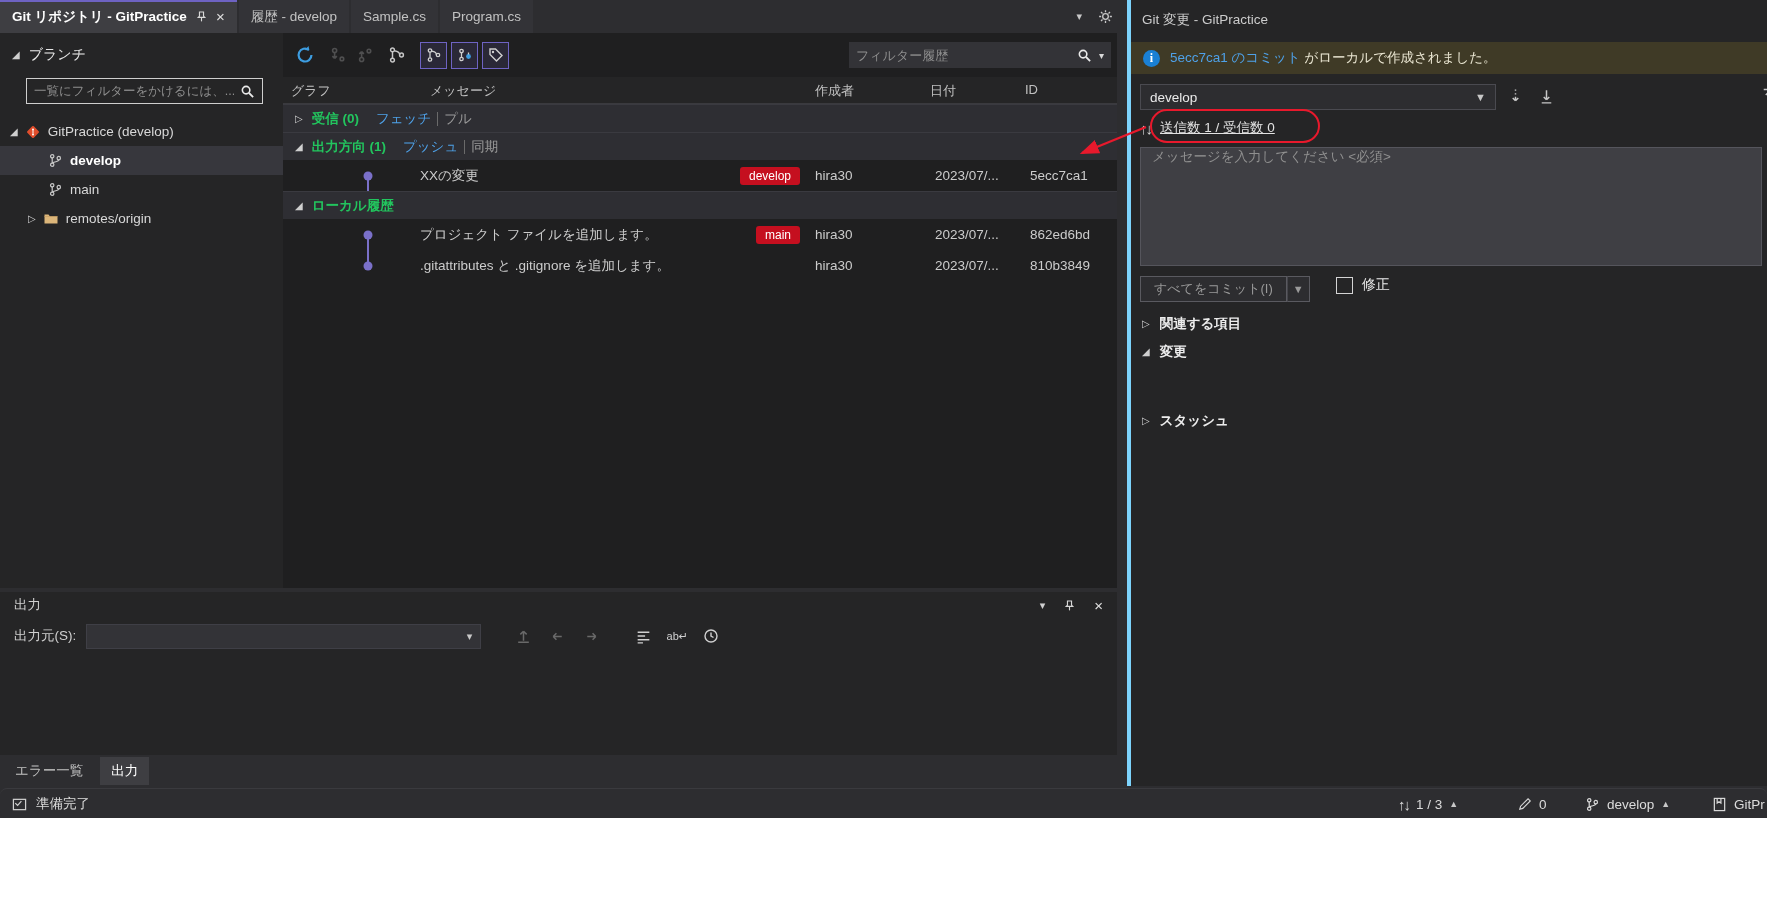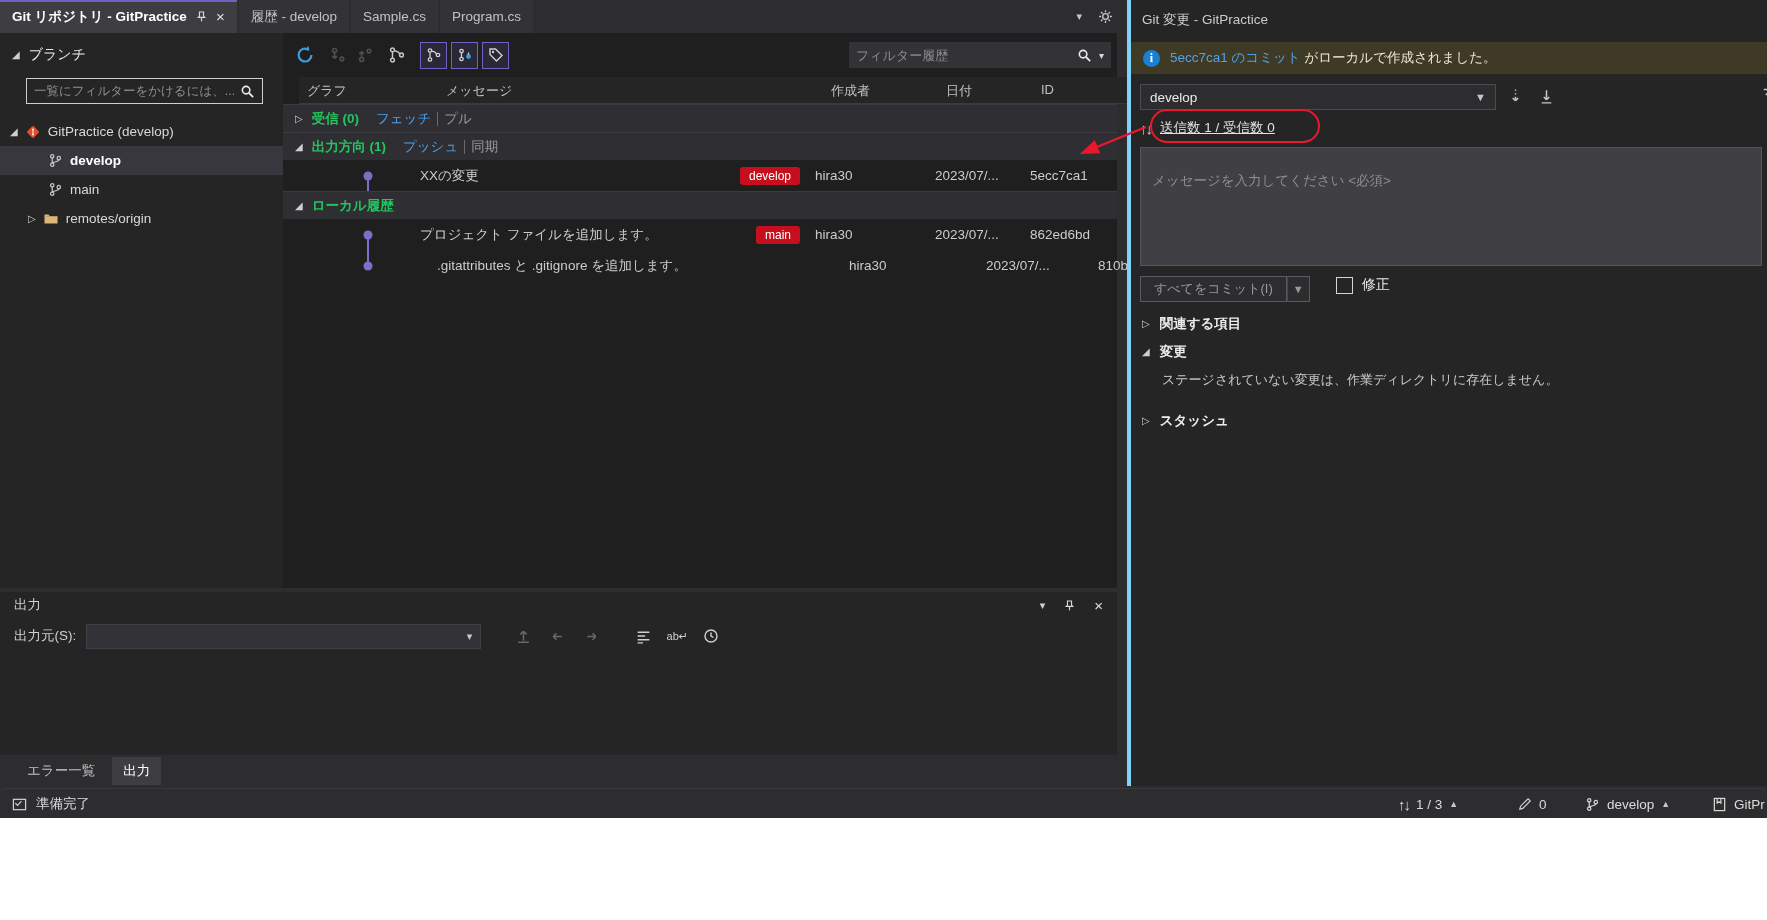--- a/index.html
+++ b/index.html
@@ -26,21 +26,21 @@
 .bold{font-weight:bold;color:#ffffff;}
 
 
 .history{position:absolute;left:283px;top:33px;width:834px;height:555px;background:#1f1f20;}
 .htoolbar{position:absolute;top:0;left:0;width:834px;height:44px;display:flex;align-items:center;padding:0 12px;}
 .ht-gap{width:14px;}
 .ht-gap-s{width:9px;}
 .toggle-btn{width:27px;height:27px;border:1px solid #6e63c3;background:rgba(110,99,195,0.14);display:flex;align-items:center;justify-content:center;margin-right:4px;}
 .hsearch{position:absolute;right:6px;top:9px;width:262px;height:26px;background:#333337;display:flex;align-items:center;padding:0 7px;gap:7px;}
 .hsearch input{flex:1;background:transparent;border:none;outline:none;color:#cccccc;font-size:13px;font-family:inherit;min-width:0;}
-.hcols{position:absolute;top:44px;left:0;width:834px;height:27px;background:#252526;border-bottom:1px solid #3a3a3e;font-size:13px;color:#c0c0c0;margin-left:16px;}
+.hcols{position:absolute;top:44px;left:0;width:834px;height:27px;background:#252526;border-bottom:1px solid #3a3a3e;font-size:13px;color:#c0c0c0;}
 .hcols span{position:absolute;top:5px;}
 .hrow{position:absolute;left:0;width:834px;display:flex;align-items:center;}
 .sectionrow{height:28px;background:#2e2e33;border-top:1px solid #3a3a40;color:#ffffff;padding-left:12px;gap:9px;}
 .sectionrow .slabel{font-weight:bold;font-size:13.5px;color:#22c55e;}
 .link{color:#4ea1e8;font-size:13.5px;cursor:pointer;}
 .link.disabled{color:#9a9a9a;}
 .sep{width:1px;height:14px;background:#6a6a6a;margin:0 6px;}
 .links{display:flex;align-items:center;margin-left:8px;}
 .commitrow{display:grid;grid-template-columns:110px 415px 120px 95px 94px;background:#1f1f20;color:#cccccc;font-size:13.5px;}
 .cell-graph{position:relative;height:100%;}
@@ -56,42 +56,42 @@
 .output-title{position:absolute;top:0;left:0;width:100%;height:26px;display:flex;align-items:center;padding:0 14px;color:#d0d0d0;font-size:13.5px;gap:18px;}
 .ot-spacer{flex:1;}
 .output-toolbar{position:absolute;top:30px;left:0;display:flex;align-items:center;gap:10px;padding:0 14px;height:28px;color:#d0d0d0;font-size:13.5px;}
 .combo{width:395px;height:25px;background:#333337;border:1px solid #3f3f46;display:flex;align-items:center;padding:0 8px;color:#d0d0d0;font-size:13px;}
 .combo .caret{margin-left:auto;font-size:11px;color:#c8c8c8;}
 .oicon{display:flex;align-items:center;justify-content:center;width:24px;height:24px;}
 .dim{opacity:0.45;}
 .wrap-glyph{font-size:11px;color:#d0d0d0;letter-spacing:0;}
 
 
-.bottom-tabs-left{position:absolute;left:0;top:755px;width:1127px;height:31px;background:#2d2d30;display:flex;align-items:center;padding-left:16px;gap:6px;font-size:13.5px;}
+.bottom-tabs-left{position:absolute;left:0;top:755px;width:1127px;height:31px;background:#2d2d30;display:flex;align-items:center;padding-left:4px;gap:6px;font-size:13.5px;}
 .btab{padding:5px 11px;color:#c2c2c2;}
 .btab.active{background:#3e3e42;color:#ffffff;}
 .bottom-tabs-right{position:absolute;left:1127px;top:755px;width:640px;height:31px;background:#2d2d30;display:flex;align-items:stretch;padding-left:8px;font-size:13px;}
 .rtab{display:flex;align-items:center;padding:0 11px;color:#c2c2c2;}
 .rtab.active{background:#252526;border:1px solid #4a4a50;border-top:none;color:#ffffff;}
 
 
 .rightcol{position:absolute;left:1127px;top:0;width:640px;height:786px;background:#252526;border-left:4px solid #7dd3fc;overflow:hidden;}
 .rc-title{position:absolute;top:11px;left:11px;color:#cccccc;font-size:13.5px;}
 .infobar{position:absolute;top:42px;left:0;width:640px;height:32px;background:#3f3a26;display:flex;align-items:center;gap:10px;padding:0 12px;font-size:13.5px;color:#eae6d2;}
 .info-icon{width:17px;height:17px;border-radius:50%;background:#1a80d4;color:#ffffff;font-size:12px;font-weight:bold;display:flex;align-items:center;justify-content:center;font-family:"Liberation Serif",serif;flex:0 0 auto;}
 .ib-link{color:#4ea1e8;cursor:pointer;}
 .branch-combo{position:absolute;top:84px;left:9px;width:356px;height:26px;background:#2d2d30;border:1px solid #4a4a50;display:flex;align-items:center;padding:0 9px;color:#eaeaea;font-size:13.5px;}
 .branch-combo .caret{margin-left:auto;font-size:11px;color:#c8c8c8;}
 .rc-branch-icons{position:absolute;top:88px;left:376px;display:flex;gap:14px;}
 .rc-push-cut{position:absolute;top:88px;left:629px;}
 .rc-sync{position:absolute;top:114px;left:9px;display:flex;align-items:center;gap:9px;height:28px;}
 .updown{font-size:15px;color:#d8d8d8;letter-spacing:-2px;}
 .sync-link{color:#e2e2e2;text-decoration:underline;font-size:13.5px;cursor:pointer;}
 .msgbox{position:absolute;top:147px;left:9px;width:622px;height:119px;background:#3f3f44;border:1px solid #55555c;}
-.msgbox textarea{width:100%;height:100%;background:transparent;border:none;outline:none;resize:none;color:#cccccc;font-family:inherit;font-size:13.5px;padding:24px 11px;}
+.msgbox textarea{width:100%;height:100%;background:transparent;border:none;outline:none;resize:none;color:#cccccc;font-family:inherit;font-size:13.5px;padding:0 11px;}
 .commitbar{position:absolute;top:276px;left:9px;display:flex;align-items:flex-start;}
 .commit-btn{height:26px;background:#2d2d30;border:1px solid #5a5a60;color:#9a9a9a;font-size:13px;padding:0 13px;display:flex;align-items:center;font-family:inherit;}
 .commit-btn-caret{width:23px;height:26px;border:1px solid #5a5a60;border-left:1px solid #45454b;display:flex;align-items:center;justify-content:center;color:#9a9a9a;font-size:11px;background:#2d2d30;}
 .amend{margin-left:26px;display:flex;align-items:center;gap:9px;color:#eaeaea;}
 .checkbox{width:17px;height:17px;border:1.5px solid #d4d4d4;background:transparent;display:inline-block;}
 .rc-section{position:absolute;left:11px;display:flex;align-items:center;gap:10px;color:#ececec;font-weight:bold;font-size:13.5px;}
 .rc-empty-text{position:absolute;left:31px;color:#c8c8c8;font-size:13px;font-weight:normal;}
 
 
 .statusbar{position:absolute;left:0;top:788px;width:1767px;height:30px;background:#2d2d30;border-top:1px solid #3a3a3e;color:#dcdcdc;font-size:13.5px;overflow:hidden;border-radius:7px;}
@@ -340,21 +340,21 @@
         </span>
       <span class="cell-msg">
         <span>プロジェクト ファイルを追加します。</span>
         <span class="badge">main</span>
       </span>
       <span class="cell-plain">hira30</span>
       <span class="cell-plain">2023/07/...</span>
       <span class="cell-plain">862ed6bd</span>
     </div>
 
-    <div class="hrow commitrow" style="top:217px;height:31px;gap:17px;">
+    <div class="hrow commitrow" style="top:217px;height:31px;">
       <span class="cell-graph">
           <span class="gline-above"></span>
           <span class="dot"></span>
         </span>
       <span class="cell-msg">
         <span>.gitattributes と .gitignore を追加します。</span>
       </span>
       <span class="cell-plain">hira30</span>
       <span class="cell-plain">2023/07/...</span>
       <span class="cell-plain">810b3849</span>
@@ -491,21 +491,20 @@
     <div class="rc-section" style="top:315px;">
       <span class="exp">▷</span>
       <span>関連する項目</span>
     </div>
 
     <div class="rc-section" style="top:343px;">
       <span class="exp">◢</span>
       <span>変更</span>
     </div>
 
-    <div class="rc-empty-text" style="top:371px;">ステージされていない変更は、作業ディレクトリに存在しません。</div>
 
     <div class="rc-section" style="top:412px;">
       <span class="exp">▷</span>
       <span>スタッシュ</span>
     </div>
   </div>
 
   <div class="statusbar">
     <div class="sb-left">
       <span>

